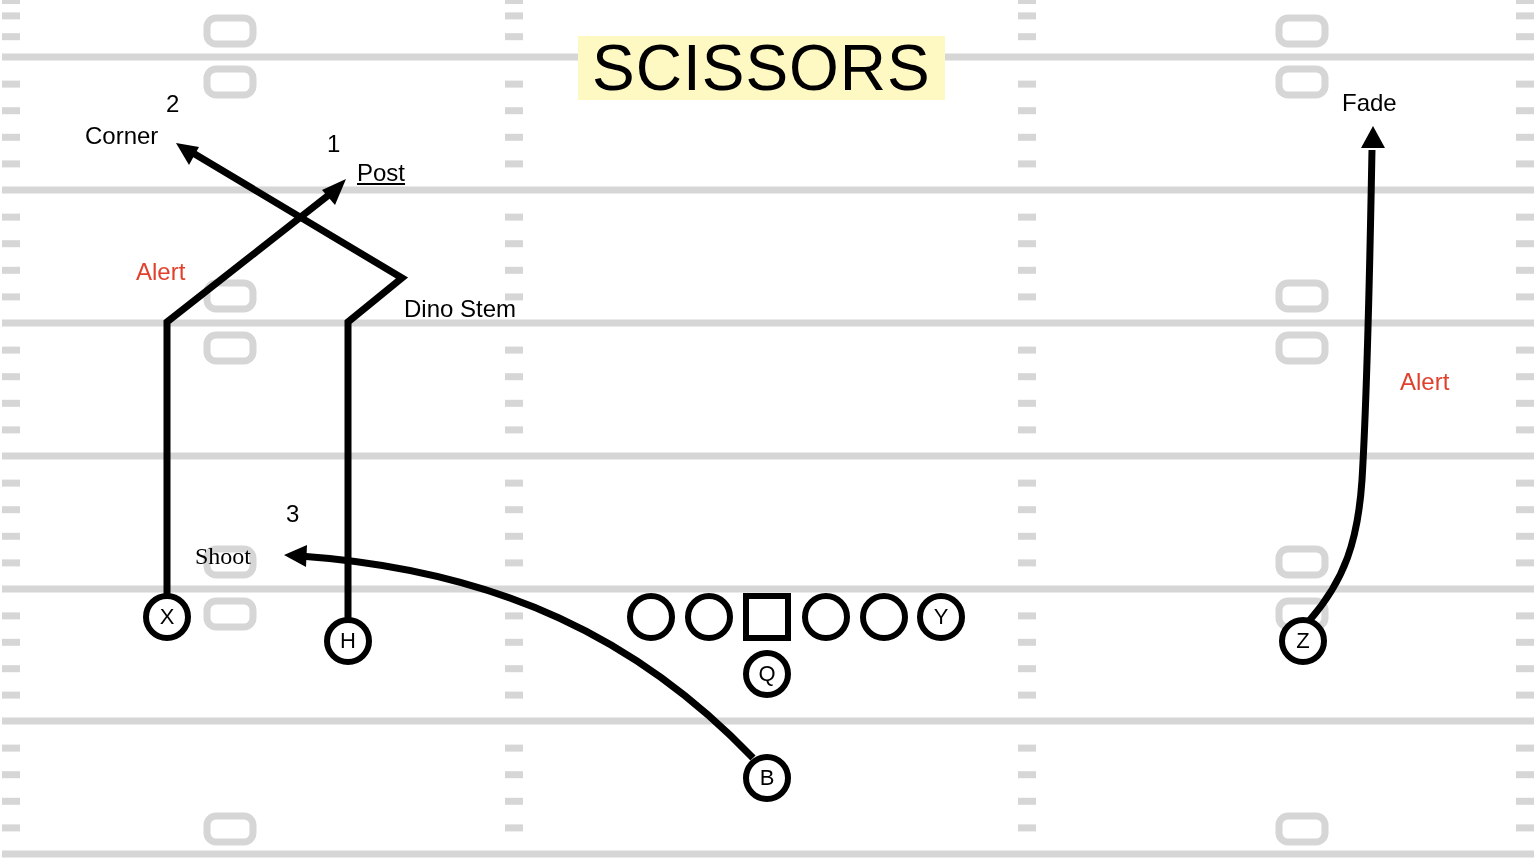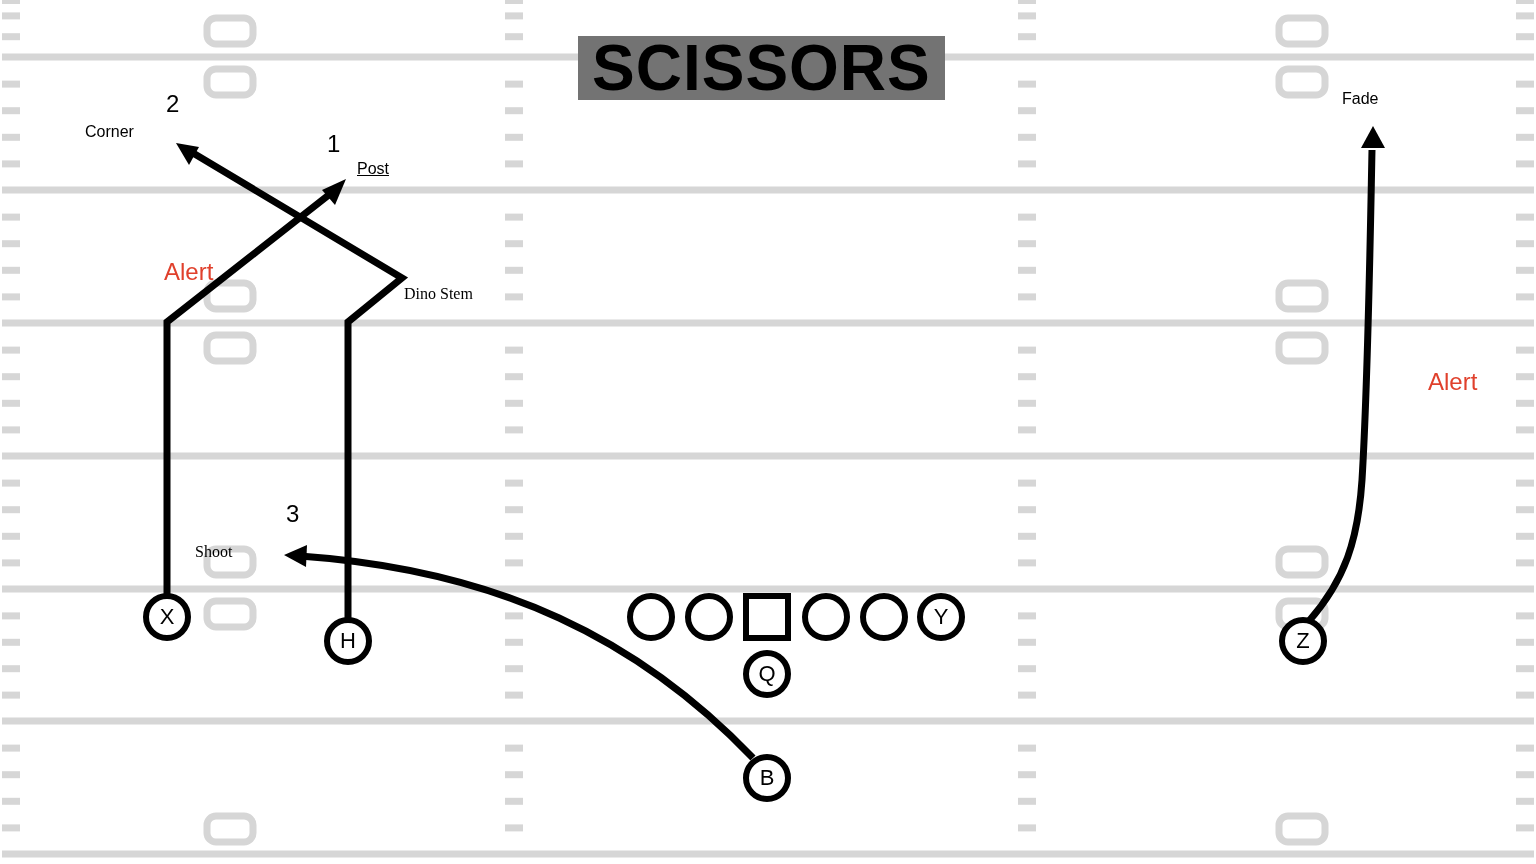--- a/index.html
+++ b/index.html
@@ -1,22 +1,22 @@
 <!DOCTYPE html>
 <html><head>
 <meta charset="utf-8">
 <style>
   html, body { margin: 0; padding: 0; background: #ffffff; }
   body { width: 1536px; height: 864px; overflow: hidden; position: relative; font-family: "Liberation Sans", "DejaVu Sans", sans-serif; }
   #field { position: absolute; left: 0; top: 0; width: 1536px; height: 864px; }
   .lbl { position: absolute; font-family: "Liberation Sans", "DejaVu Sans", sans-serif; color: #000; white-space: nowrap; line-height: 1; }
-  .route-lbl { font-size: 16px; }
+  .route-lbl { font-size: 24px; }
   .num-lbl { font-size: 24px; }
-  .alert { color: #e0402c; font-size: 24px; margin-left: 28px; }
-  .title { font-size: 64px; font-weight: bold; letter-spacing: 1px; background: #737373; padding: 0 14px; text-align: center; }
+  .alert { color: #e0402c; font-size: 24px; }
+  .title { font-size: 64px; font-weight: normal; letter-spacing: 1px; background: #fef9c3; padding: 0 14px; text-align: center; }
   .player { position: absolute; width: 36px; height: 36px; margin-left: -24px; margin-top: -24px; border: 6px solid #000; border-radius: 50%; background: #fff; display: flex; align-items: center; justify-content: center; font-size: 22px; color: #000; box-sizing: content-box; font-family: "Liberation Sans", sans-serif; }
   .player.center { border-radius: 0; }
 </style>
 </head>
 <body>
 
 <svg id="field" viewBox="0 0 1536 864" xmlns="http://www.w3.org/2000/svg">
   <g id="yard-lines" stroke="#d6d6d6" stroke-width="7">
       <line x1="2" x2="1534" y1="57" y2="57"></line>
       <line x1="2" x2="1534" y1="190" y2="190"></line>
@@ -175,21 +175,21 @@
   </g>
 </svg>
 
 <div class="lbl title" style="left:578px; top:36px;">SCISSORS</div>
 
 <div class="lbl num-lbl" style="left:166px; top:92px;">2</div>
 <div class="lbl route-lbl" style="left:85px; top:124px;">Corner</div>
 <div class="lbl num-lbl" style="left:327px; top:132px;">1</div>
 <div class="lbl route-lbl" style="left:357px; top:161px;text-decoration:underline;">Post</div>
 <div class="lbl alert" style="left:136px; top:260px;">Alert</div>
-<div class="lbl route-lbl" style="left:404px; top:286px;font-family:Liberation Serif, serif;">Dino Stem</div>
+<div class="lbl route-lbl" style="left:404px; top:297px;">Dino Stem</div>
 <div class="lbl num-lbl" style="left:286px; top:502px;">3</div>
 <div class="lbl route-lbl" style="left:195px; top:544px;font-family:Liberation Serif, serif;">Shoot</div>
 <div class="lbl route-lbl" style="left:1342px; top:91px;">Fade</div>
 <div class="lbl alert" style="left:1400px; top:370px;">Alert</div>
 
 <div id="players">
     <div class="player" style="left: 167px; top: 617px;">X</div>
     <div class="player" style="left: 348px; top: 641px;">H</div>
     <div class="player" style="left: 651px; top: 617px;"></div>
     <div class="player" style="left: 709px; top: 617px;"></div>

